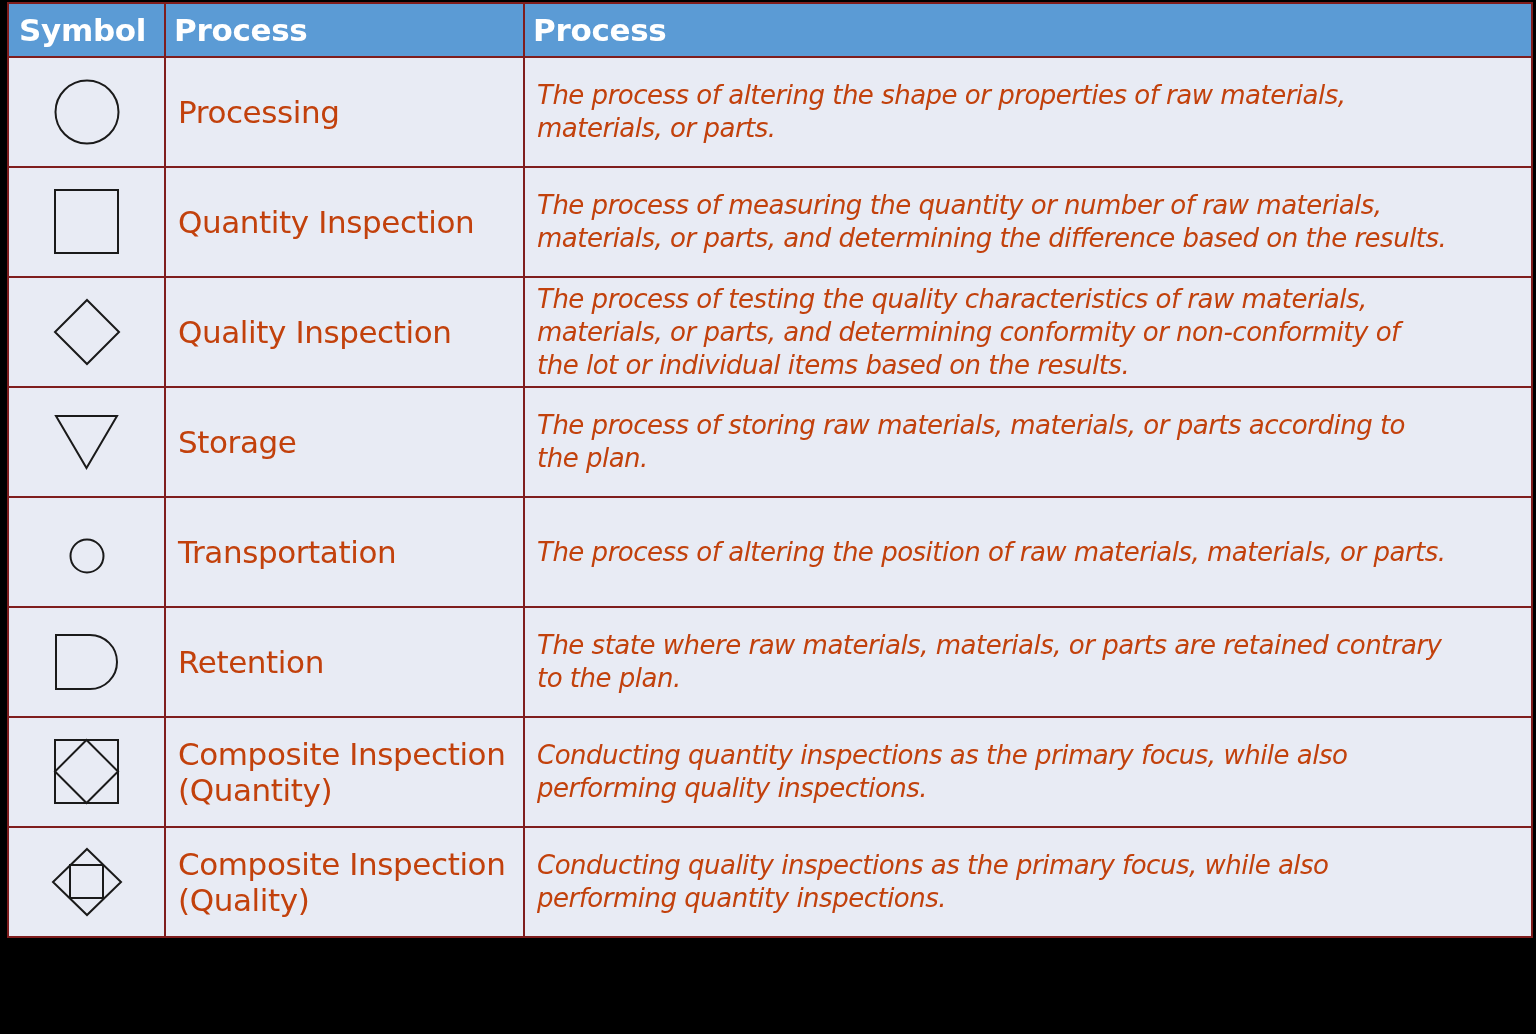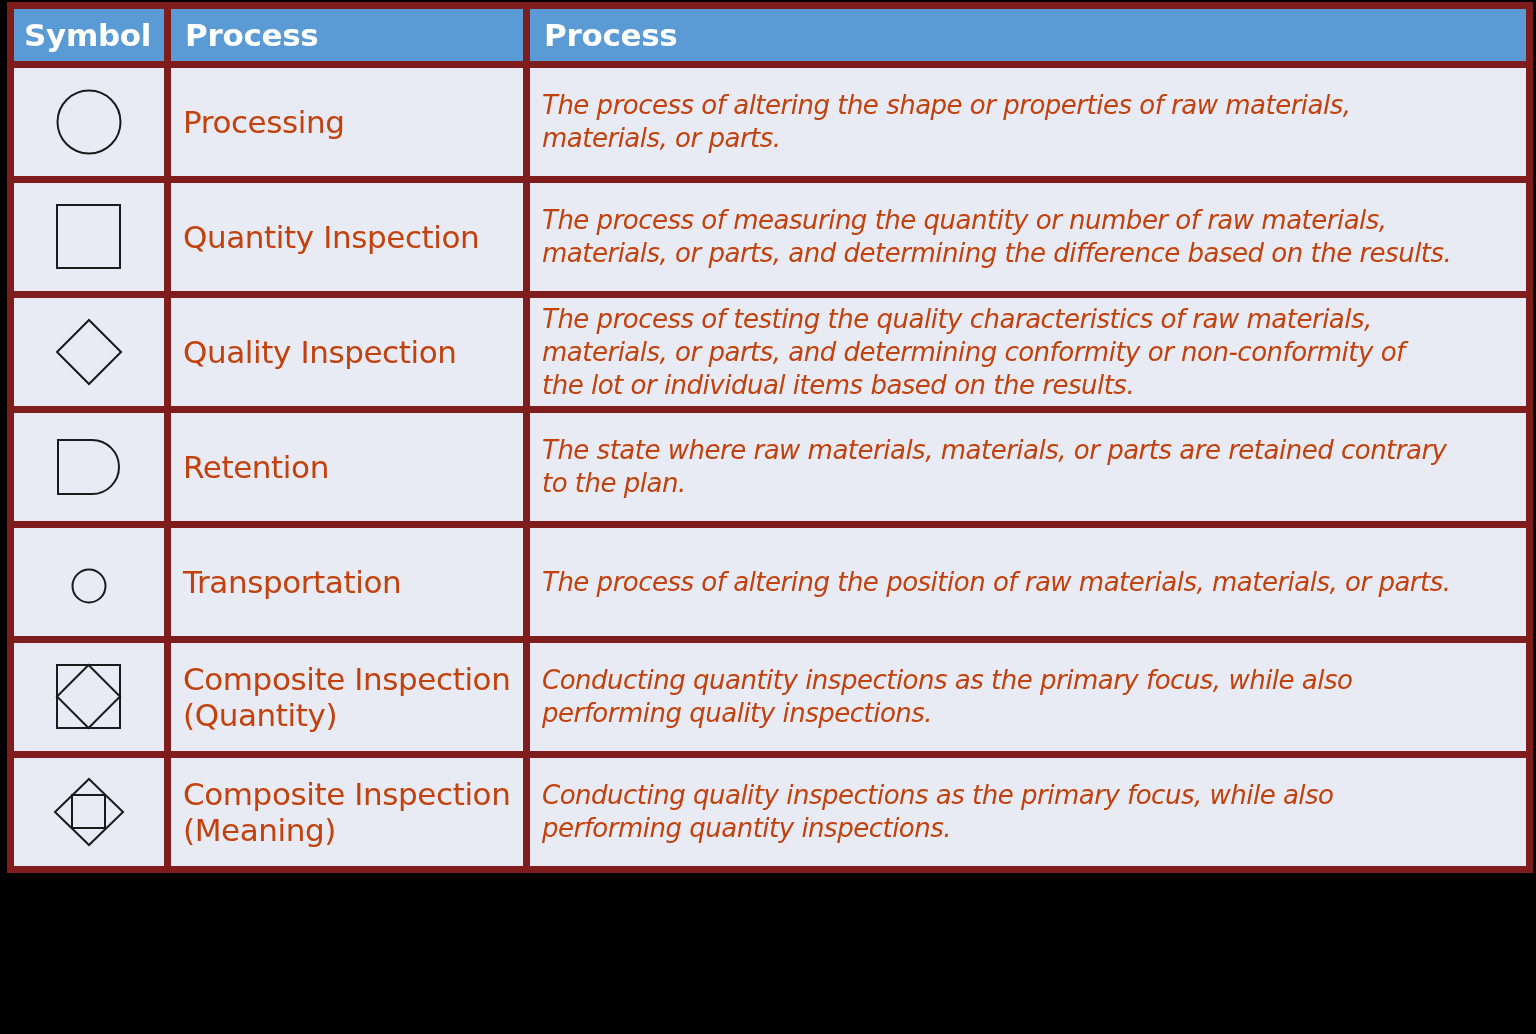--- a/index.html
+++ b/index.html
@@ -17,32 +17,32 @@
     .table {
       position: absolute;
       left: 7px;
       top: 2px;
       width: 1526px;
       border-collapse: collapse;
       table-layout: fixed;
       background: #e8ebf4;
     }
     .table th, .table td {
-      border: 7px solid #7f1d1d;
+      border: 2px solid #7f1d1d;
       padding: 0;
       vertical-align: middle;
       text-align: left;
     }
     .table th {
       background: #5b9bd5;
       color: #ffffff;
       font-weight: bold;
       font-size: 31px;
       height: 52px;
-      padding-left: 14px;
+      padding-left: 8px;
       letter-spacing: -0.3px;
     }
     .table th.sym-h {
       padding-left: 10px;
     }
     .table td {
       height: 108px;
       color: #c2410c;
     }
     .col-sym { width: 157px; }
@@ -128,47 +128,61 @@
       <td class="cell-proc">
         <span class="line">Quality Inspection</span>
       </td>
       <td class="cell-mean">
         <span class="line">The process of testing the quality characteristics of raw materials,</span>
         <span class="line">materials, or parts, and determining conformity or non-conformity of</span>
         <span class="line">the lot or individual items based on the results.</span>
       </td>
     </tr>
 
+    <tr>
+      <td class="cell-sym">
+        <svg width="66" height="58" viewBox="0 0 66 58">
+          <polygon points="2,3 63,3 32.5,55" fill="none" stroke="#1a1a1a" stroke-width="2"></polygon>
+        </svg>
+      </td>
+      <td class="cell-proc">
+        <span class="line">Storage</span>
+      </td>
+      <td class="cell-mean">
+        <span class="line">The process of storing raw materials, materials, or parts according to</span>
+        <span class="line">the plan.</span>
+      </td>
+    </tr>
+
+    <tr>
+      <td class="cell-sym">
+        <svg width="38" height="38" viewBox="0 0 38 38" style="margin-top:8px">
+          <circle cx="19" cy="19" r="16.5" fill="none" stroke="#1a1a1a" stroke-width="2"></circle>
+        </svg>
+      </td>
+      <td class="cell-proc">
+        <span class="line">Transportation</span>
+      </td>
+      <td class="cell-mean">
+        <span class="line">The process of altering the position of raw materials, materials, or parts.</span>
+      </td>
+    </tr>
 
     <tr>
       <td class="cell-sym">
         <svg width="66" height="58" viewBox="0 0 66 58">
           <path d="M2,2 L36,2 A27,27 0 0 1 36,56 L2,56 Z" fill="none" stroke="#1a1a1a" stroke-width="2"></path>
         </svg>
       </td>
       <td class="cell-proc">
         <span class="line">Retention</span>
       </td>
       <td class="cell-mean">
         <span class="line">The state where raw materials, materials, or parts are retained contrary</span>
         <span class="line">to the plan.</span>
-      </td>
-    </tr>
-
-    <tr>
-      <td class="cell-sym">
-        <svg width="38" height="38" viewBox="0 0 38 38" style="margin-top:8px">
-          <circle cx="19" cy="19" r="16.5" fill="none" stroke="#1a1a1a" stroke-width="2"></circle>
-        </svg>
-      </td>
-      <td class="cell-proc">
-        <span class="line">Transportation</span>
-      </td>
-      <td class="cell-mean">
-        <span class="line">The process of altering the position of raw materials, materials, or parts.</span>
       </td>
     </tr>
 
     <tr>
       <td class="cell-sym">
         <svg width="68" height="68" viewBox="0 0 68 68">
           <rect x="2" y="2" width="63" height="63" fill="none" stroke="#1a1a1a" stroke-width="2"></rect>
           <polygon points="33.5,2 65,33.5 33.5,65 2,33.5" fill="none" stroke="#1a1a1a" stroke-width="2"></polygon>
         </svg>
       </td>
@@ -184,21 +198,21 @@
 
     <tr>
       <td class="cell-sym">
         <svg width="72" height="70" viewBox="0 0 72 70">
           <polygon points="36,2 70,35 36,68 2,35" fill="none" stroke="#1a1a1a" stroke-width="2"></polygon>
           <rect x="19" y="18" width="33" height="33" fill="none" stroke="#1a1a1a" stroke-width="2"></rect>
         </svg>
       </td>
       <td class="cell-proc">
         <span class="line">Composite Inspection</span>
-        <span class="line">(Meaning)</span>
+        <span class="line">(Quality)</span>
       </td>
       <td class="cell-mean">
         <span class="line">Conducting quality inspections as the primary focus, while also</span>
         <span class="line">performing quantity inspections.</span>
       </td>
     </tr>
   </tbody>
 </table>
 
 </body></html>

